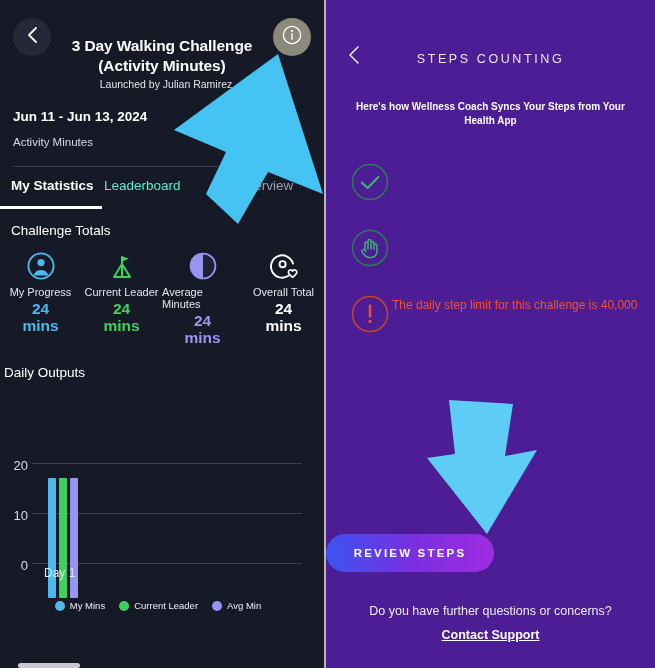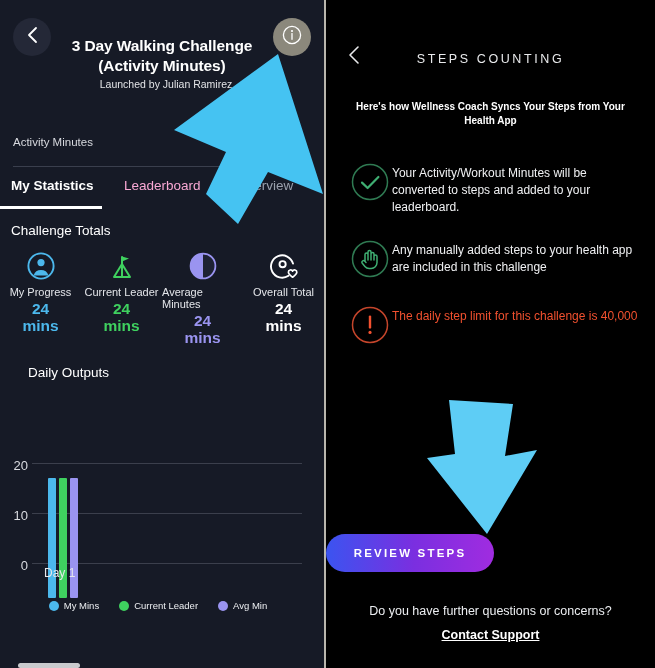--- a/index.html
+++ b/index.html
@@ -7,21 +7,21 @@
     width:655px;height:668px;overflow:hidden;
     background:#151926;
     font-family:"Liberation Sans", sans-serif;
     -webkit-font-smoothing:antialiased;
   }
   .screen{position:relative;width:655px;height:488px;display:flex;}
 
   
   .panel-left{position:relative;width:324px;height:668px;background:#161a26;overflow:hidden;}
   .divider-vert{width:2px;height:668px;background:#b9b6ad;flex:0 0 2px;}
-  .panel-right{position:relative;width:329px;height:668px;background:#000000;overflow:hidden;}
+  .panel-right{position:relative;width:329px;height:668px;background:#4c1d95;overflow:hidden;}
 
   
   .l-topbar{position:relative;height:92px;}
   .back-circle{
     position:absolute;left:13px;top:18px;width:38px;height:38px;border-radius:50%;
     background:#242837;display:flex;align-items:center;justify-content:center;
   }
   .info-circle{
     position:absolute;right:13px;top:18px;width:38px;height:38px;border-radius:50%;
     background:#8b887c;display:flex;align-items:center;justify-content:center;
@@ -38,49 +38,49 @@
   .l-daterange{position:absolute;left:13px;top:109px;color:#fff;font-size:13.5px;font-weight:bold;}
   .l-metric{position:absolute;left:13px;top:136px;color:#d7d9de;font-size:11.5px;}
   .red-dot{position:absolute;left:272px;top:113px;width:15px;height:15px;border-radius:50%;background:#f2402b;}
 
   .l-hr{position:absolute;left:13px;right:10px;top:166px;height:1px;background:#3a3f4d;}
 
   
   .tabs{position:absolute;left:0;right:0;top:178px;height:38px;}
   .tab{position:absolute;top:0;font-size:13.5px;}
   .tab.active{left:11px;color:#ffffff;font-weight:bold;}
-  .tab.t2{left:124px;color:#f9a8d4;}
+  .tab.t2{left:104px;color:#5eead4;}
   .tab.t3{left:237px;color:#9aa0ac;}
   .tab-underline{position:absolute;left:0;top:28px;width:102px;height:3px;background:#ffffff;}
 
   
   .sec-title{position:absolute;color:#ffffff;font-size:13.5px;}
   .ct-title{left:11px;top:223px;}
 
   .stats-row{position:absolute;left:0;right:0;top:250px;display:flex;}
   .stat{flex:1;display:flex;flex-direction:column;align-items:center;}
   .stat-ico{height:32px;display:flex;align-items:center;justify-content:center;}
   .stat-label{font-size:11px;color:#e4e6ea;margin-top:4px;}
   .stat-val{font-size:15.5px;font-weight:bold;line-height:1.12;text-align:center;margin-top:2px;}
   .c-blue{color:#4cb8ec;}
   .c-green{color:#3fd15f;}
   .c-purple{color:#9a94f0;}
   .c-white{color:#ffffff;}
 
-  .do-title{left:28px;top:365px;}
+  .do-title{left:4px;top:365px;}
 
   
   .chart{position:absolute;left:0;top:398px;width:324px;height:200px;}
   .gridline{position:absolute;left:32px;width:270px;height:1px;background:#3b3f4c;}
   .axlabel{position:absolute;color:#d9dbe0;font-size:13px;text-align:right;width:24px;}
   .bars{position:absolute;left:48px;bottom:0;display:flex;gap:3px;align-items:flex-end;}
   .bar{width:8px;border-radius:1px;}
   .daylabel{position:absolute;left:44px;top:168px;color:#e6e7ea;font-size:12px;}
 
-  .legend{position:absolute;left:0;right:8px;top:600px;display:flex;justify-content:center;gap:20px;align-items:center;}
+  .legend{position:absolute;left:0;right:8px;top:600px;display:flex;justify-content:center;gap:14px;align-items:center;}
   .lg{display:flex;align-items:center;gap:5px;}
   .lg-dot{width:10px;height:10px;border-radius:50%;}
   .lg-txt{color:#eceef1;font-size:9.5px;}
 
   .home-ind{position:absolute;left:18px;bottom:0px;width:62px;height:5px;background:#c9cacd;border-radius:3px;}
 
   
   .r-topbar{position:relative;height:96px;}
   .r-back{position:absolute;left:21px;top:44px;}
   .r-title{
@@ -132,20 +132,21 @@
             <circle cx="11" cy="11" r="8.6" stroke="#ffffff" stroke-width="1.3" fill="none"></circle>
             <circle cx="11" cy="7" r="1.1" fill="#ffffff"></circle>
             <path d="M11 9.6 L11 15.3" stroke="#ffffff" stroke-width="1.3" stroke-linecap="round"></path>
           </svg>
         </span>
       </div>
       <div class="l-title">3 Day Walking Challenge (Activity Minutes)</div>
       <div class="l-subtitle">Launched by Julian Ramirez</div>
     </div>
 
+    <div class="l-daterange">Jun 11 - Jun 13, 2024</div>
     <div class="l-metric">Activity Minutes</div>
     <div class="red-dot"></div>
     <div class="l-hr"></div>
 
     <div class="tabs">
       <div class="tab active">My Statistics</div>
       <div class="tab t2">Leaderboard</div>
       <div class="tab t3">Overview</div>
       <div class="tab-underline"></div>
     </div>
@@ -278,31 +279,29 @@
 
     <div class="bullets">
 
       <div class="bullet">
         <div class="b-ico">
           <svg width="40" height="40" viewBox="0 0 40 40">
             <circle cx="20" cy="20" r="17.5" stroke="#2f7a52" stroke-width="1.5" fill="none"></circle>
             <path d="M12 20.6 L17.6 26 L28.4 15" stroke="#3fae72" stroke-width="2.2" fill="none" stroke-linecap="round" stroke-linejoin="round"></path>
           </svg>
         </div>
-        <div class="b-txt b-white">Your Activity/Workout Minutes will be converted to steps and added to your leaderboard.</div>
       </div>
 
       <div class="bullet">
         <div class="b-ico">
           <svg width="40" height="40" viewBox="0 0 40 40">
             <circle cx="20" cy="20" r="17.5" stroke="#2f7a52" stroke-width="1.5" fill="none"></circle>
             <path d="M15 22.5v-7a1.5 1.5 0 0 1 3 0v5.5m0-5.5v-2.4a1.5 1.5 0 0 1 3 0v7.9m0-6a1.5 1.5 0 0 1 3 0v6m0-3.6a1.5 1.5 0 0 1 3 0v6.2c0 3.2-2.6 5.8-5.8 5.8h-2a5.6 5.6 0 0 1-4.3-2l-2.6-3.2a1.6 1.6 0 0 1 2.4-2.1l1.3 1.4" stroke="#3fae72" stroke-width="1.5" fill="none" stroke-linecap="round" stroke-linejoin="round"></path>
           </svg>
         </div>
-        <div class="b-txt b-white">Any manually added steps to your health app are included in this challenge</div>
       </div>
 
       <div class="bullet">
         <div class="b-ico">
           <svg width="40" height="40" viewBox="0 0 40 40">
             <circle cx="20" cy="20" r="17.5" stroke="#c4452b" stroke-width="1.5" fill="none"></circle>
             <path d="M20 11.6 L20 22.4" stroke="#f2512f" stroke-width="2.4" stroke-linecap="round"></path>
             <circle cx="20" cy="27.4" r="1.6" fill="#f2512f"></circle>
           </svg>
         </div>

